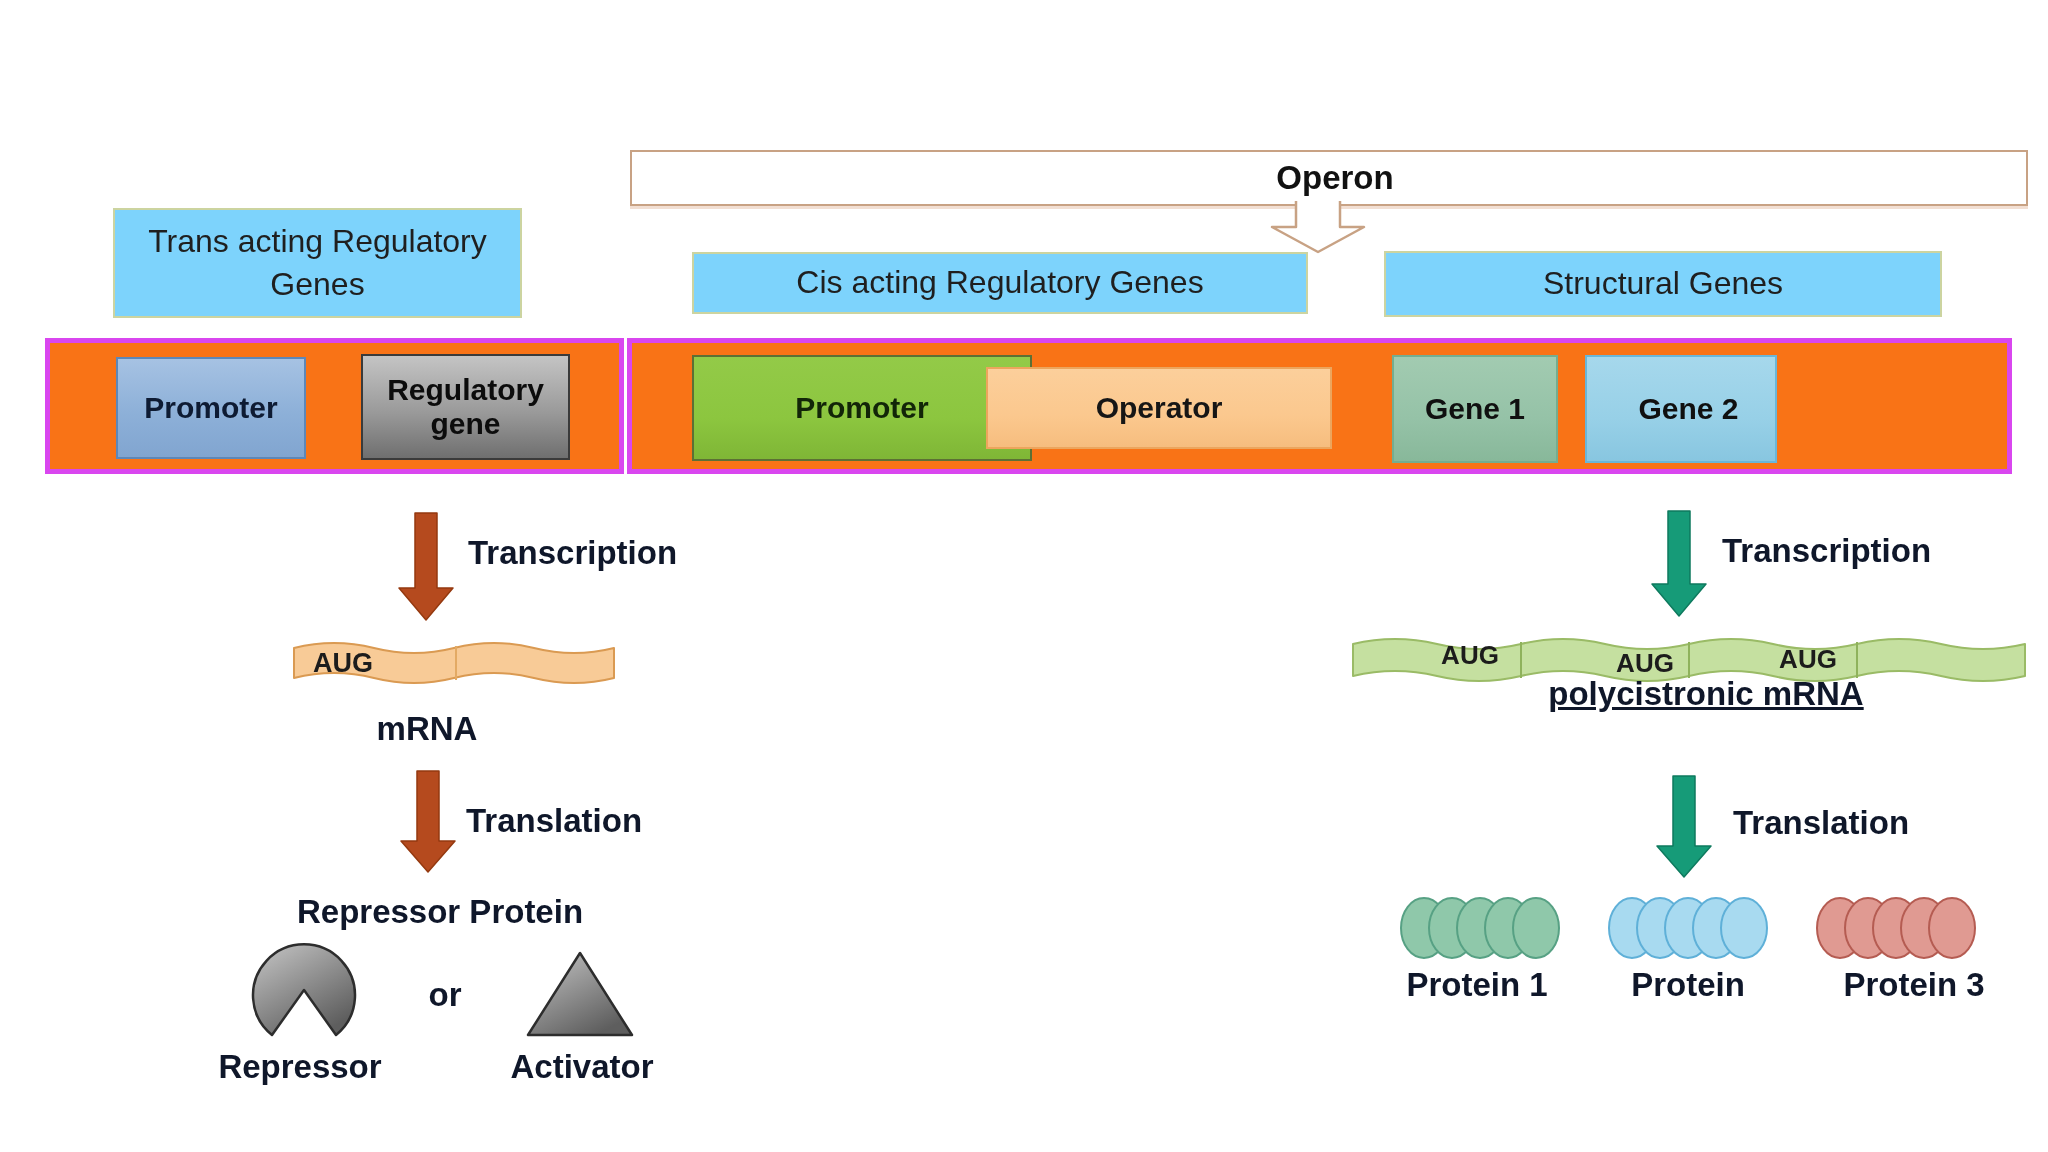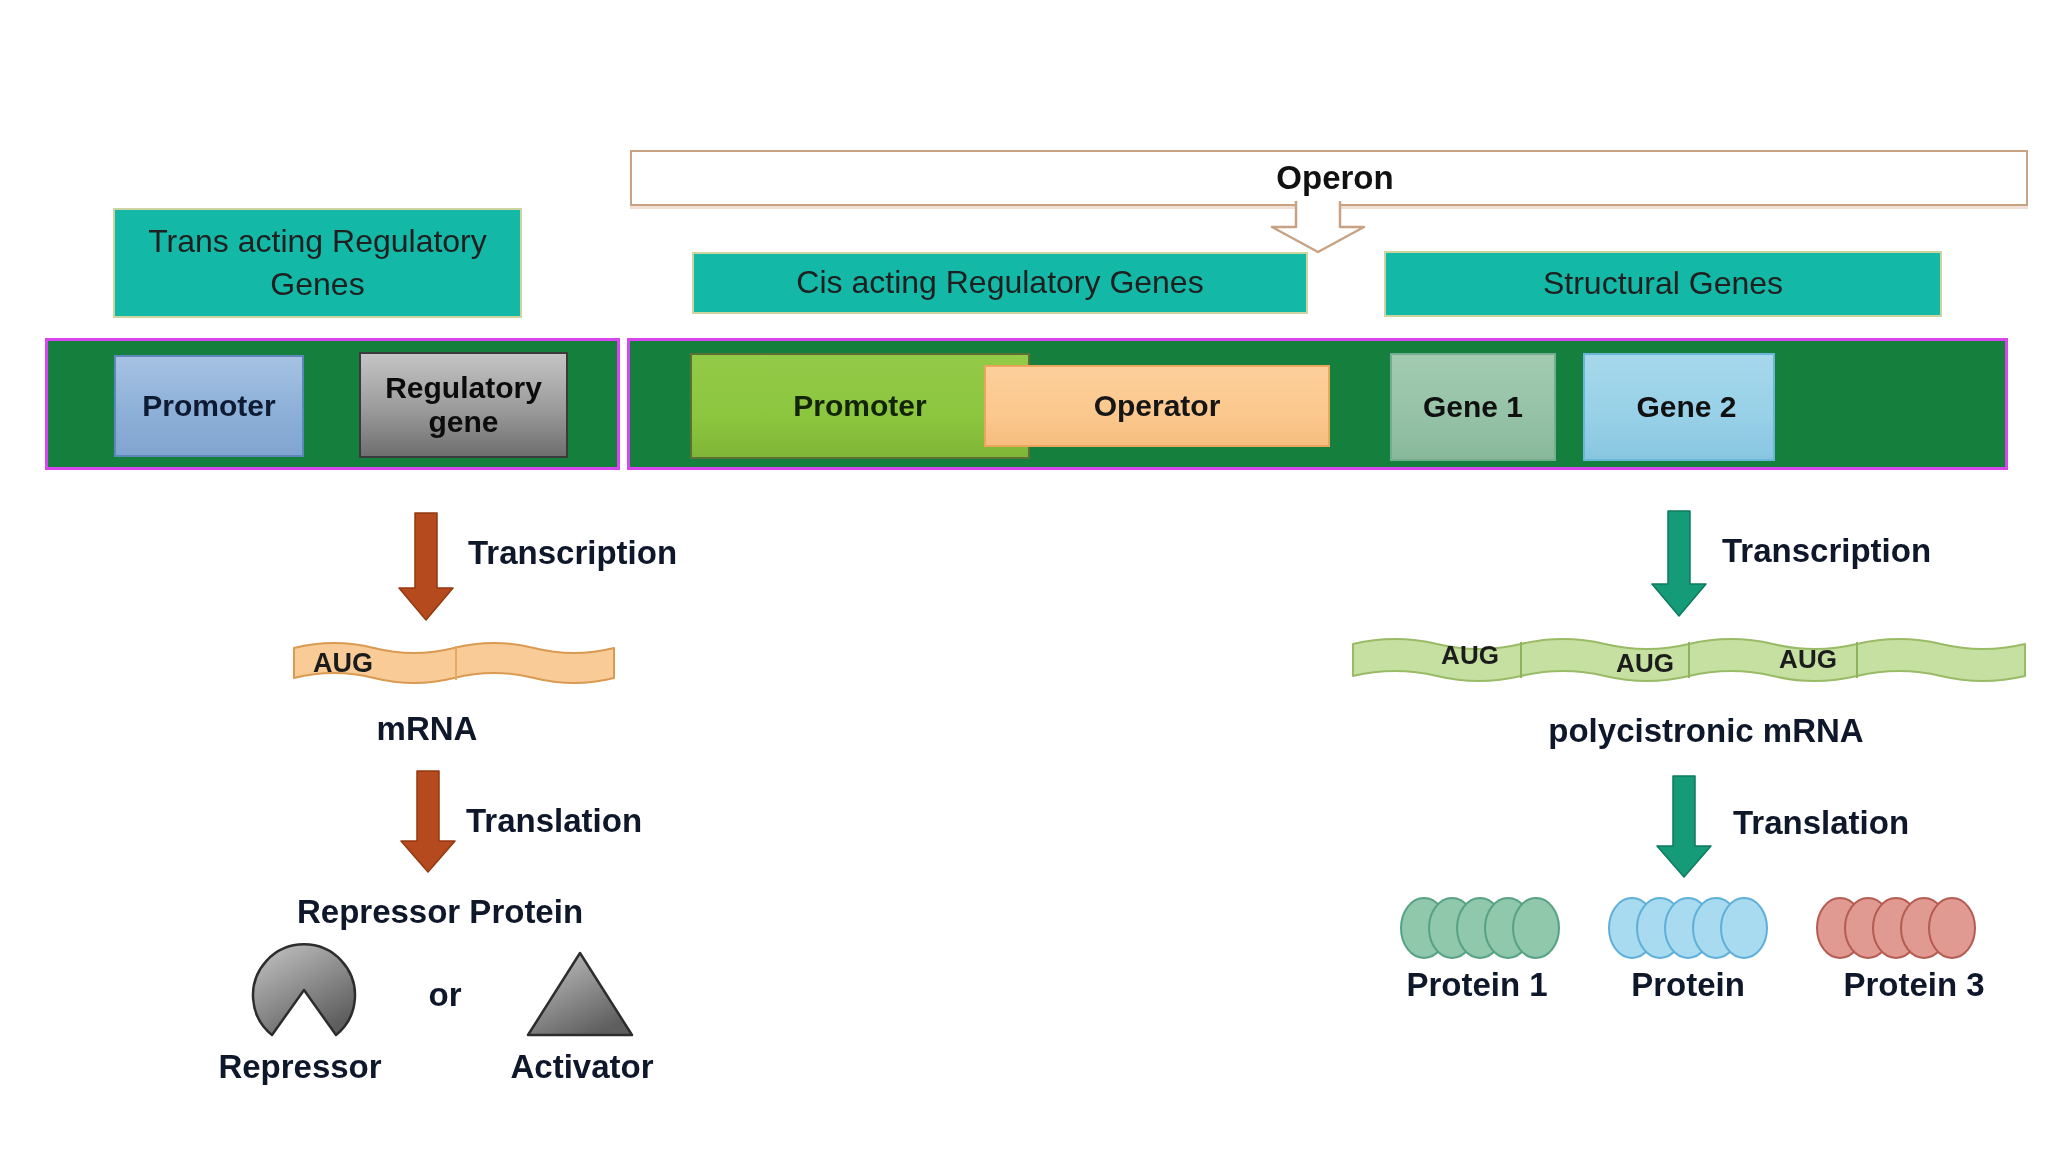--- a/index.html
+++ b/index.html
@@ -3,31 +3,31 @@
 <meta charset="utf-8">
 <style>
   html,body{margin:0;padding:0;background:#ffffff;}
   .stage{
     position:relative;width:2048px;height:1152px;background:#ffffff;overflow:hidden;
     font-family:"Liberation Sans",sans-serif;color:#1a1a1a;
   }
   .abs{position:absolute;}
   
   .hdr-box{
-    border:2px solid #ccd4a0;background:#14b8a6;
+    border:2px solid #ccd4a0;background:#7dd3fc;
     display:flex;align-items:center;justify-content:center;text-align:center;
     font-size:32px;font-weight:400;color:#1f1f1f;white-space:pre-line;line-height:1.35;
   }
   .operon-box{
     border:2px solid #c8a284;background:#ffffff;box-shadow:0 3px 0 rgba(232,196,174,.55);
     display:flex;align-items:center;justify-content:center;
     font-size:33px;font-weight:700;color:#111;
   }
   
-  .dna-container{border:3px solid #d946ef;background:#15803d;}
+  .dna-container{border:5px solid #d946ef;background:#f97316;}
   .dna-box{
     display:flex;align-items:center;justify-content:center;text-align:center;
     font-weight:700;font-size:30px;line-height:1.15;white-space:pre-line;
   }
   .blue-promoter{background:linear-gradient(180deg,#a6c2e3 0%,#8db0d8 55%,#81a5d0 100%);border:2px solid #5d87b8;color:#0e1b33;}
   .gray-gene{background:linear-gradient(180deg,#c4c4c4 0%,#9a9a9a 55%,#6f6f6f 100%);border:2px solid #3a3a3a;color:#0c0c0c;}
   .green-promoter{background:linear-gradient(180deg,#93ca48 0%,#8cc63f 60%,#7fb636 100%);border:2px solid #5c7035;color:#122508;}
   .orange-operator{background:linear-gradient(180deg,#fccf9b 0%,#fbc88e 60%,#f6bd7e 100%);border:2px solid #eca55d;color:#161616;}
   .gene-1{background:linear-gradient(180deg,#a2cbb1 0%,#95c2a7 60%,#88b89a 100%);border:2px solid #74ad90;color:#101010;}
   .gene-2{background:linear-gradient(180deg,#a6d8ec 0%,#97d0e7 60%,#88c6e0 100%);border:2px solid #6ab6d8;color:#101010;}
@@ -119,21 +119,21 @@
   <svg class="abs" style="left:1345px;top:628px;" width="688" height="60" viewBox="0 0 688 60">
     <path d="M8,16 Q50,6 92,16 T176,16 T260,16 T344,16 T428,16 T512,16 T596,16 T680,16 L680,48 Q638,58 596,48 T512,48 T428,48 T344,48 T260,48 T176,48 T92,48 T8,48 Z" fill="#c5e0a0" stroke="#9abb66" stroke-width="2" stroke-linejoin="round"></path>
     <line x1="176" y1="14" x2="176" y2="50" stroke="#8fb25c" stroke-width="2"></line>
     <line x1="344" y1="14" x2="344" y2="50" stroke="#8fb25c" stroke-width="2"></line>
     <line x1="512" y1="14" x2="512" y2="50" stroke="#8fb25c" stroke-width="2"></line>
   </svg>
   <div class="abs aug" style="left:1425px;top:640px;width:90px;font-size:26px;">AUG</div>
   <div class="abs aug" style="left:1600px;top:648px;width:90px;font-size:26px;">AUG</div>
   <div class="abs aug" style="left:1763px;top:644px;width:90px;font-size:26px;">AUG</div>
 
-  <div class="abs lbl center" style="left:1506px;top:712px;width:400px;">polycistronic mRNA</div>
+  <div class="abs lbl center" style="left:1506px;top:675px;width:400px;text-decoration:underline;">polycistronic mRNA</div>
 
   <svg class="abs" style="left:1656px;top:775px;" width="56" height="104" viewBox="0 0 56 104">
     <polygon points="17,1 39,1 39,71 55,71 28,102 1,71 17,71" fill="#169b78" stroke="#0e7a5e" stroke-width="1.5" stroke-linejoin="round"></polygon>
   </svg>
   <div class="abs lbl" style="left:1733px;top:804px;">Translation</div>
 
   <svg class="abs" style="left:1400px;top:896px;" width="160" height="64" viewBox="0 0 160 64">
     <ellipse cx="24" cy="32" rx="23" ry="30" fill="#8fc8aa" stroke="#57a184" stroke-width="2"></ellipse>
     <ellipse cx="52" cy="32" rx="23" ry="30" fill="#8fc8aa" stroke="#57a184" stroke-width="2"></ellipse>
     <ellipse cx="80" cy="32" rx="23" ry="30" fill="#8fc8aa" stroke="#57a184" stroke-width="2"></ellipse>

